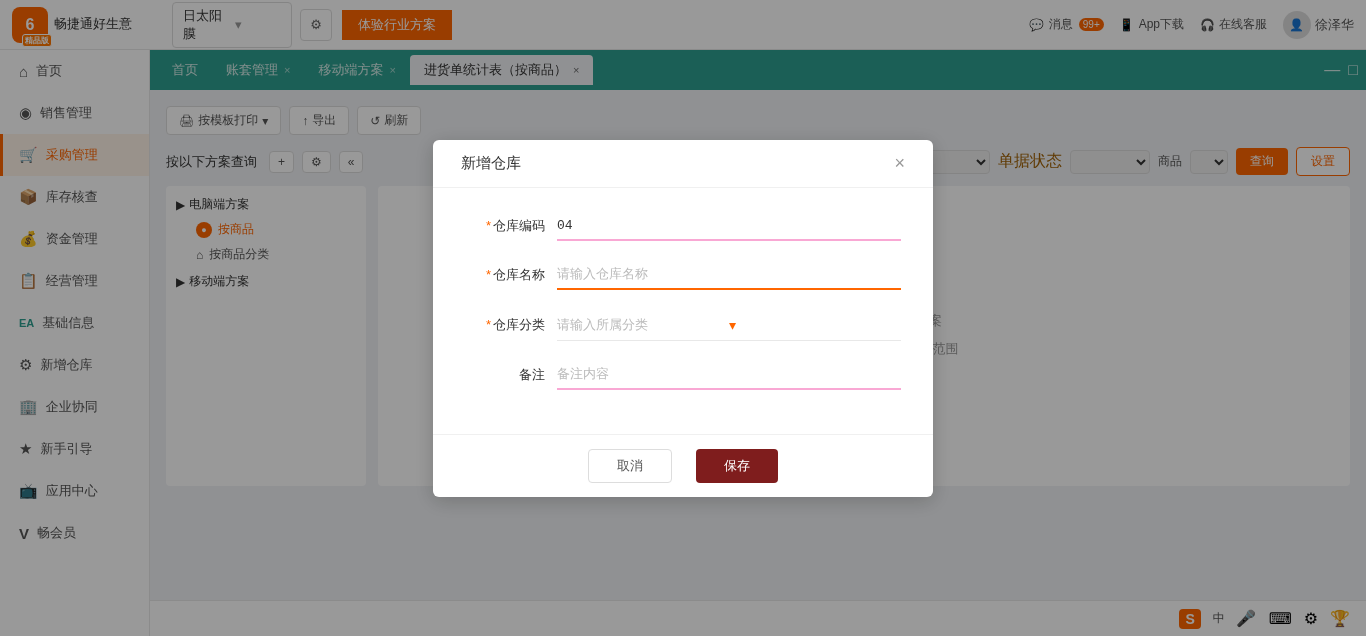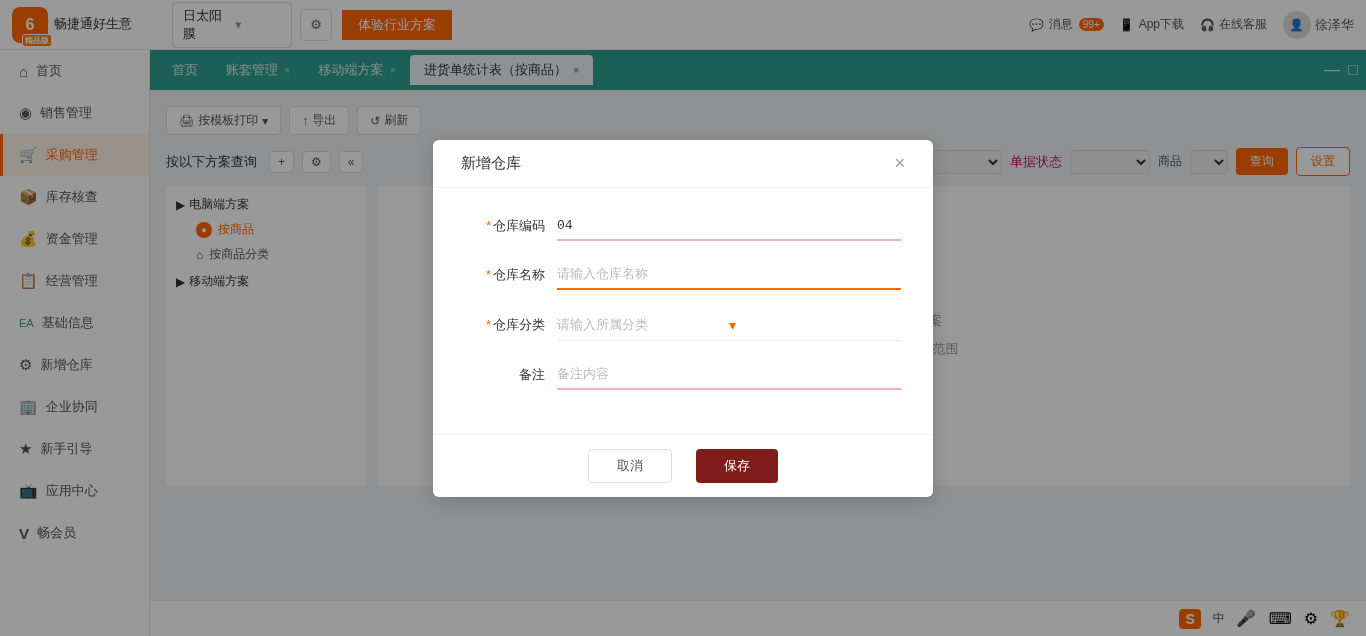--- a/index.html
+++ b/index.html
@@ -460,21 +460,21 @@
   </div>
   <div class="sidebar-item">
     <span class="sidebar-icon">💰</span>
     <span>资金管理</span>
   </div>
   <div class="sidebar-item">
     <span class="sidebar-icon">📋</span>
     <span>经营管理</span>
   </div>
   <div class="sidebar-item">
-    <span class="sidebar-icon" style="font-size:11px;font-weight:normal;color:#2e9f8f;">EA</span>
+    <span class="sidebar-icon" style="font-size:11px;font-weight:bold;color:#2e9f8f;">EA</span>
     <span>基础信息</span>
   </div>
   <div class="sidebar-item">
     <span class="sidebar-icon">⚙</span>
     <span>新增仓库</span>
   </div>
   <div class="sidebar-item">
     <span class="sidebar-icon">🏢</span>
     <span>企业协同</span>
   </div>
@@ -514,21 +514,21 @@
   <div class="filter-bar">
     <span style="font-size:13px;color:#333;margin-right:4px;">按以下方案查询</span>
     <button class="btn-outline" style="padding:3px 8px;">+</button>
     <button class="btn-outline" style="padding:3px 8px;">⚙</button>
     <button class="btn-outline" style="padding:3px 8px;">«</button>
     <div style="flex:1;"></div>
     <span style="color:#555;font-size:12px;">单据</span>
     <select class="filter-bar-select"></select>
     <span style="color:#555;font-size:12px;">付款</span>
     <select class="filter-bar-select"></select>
-    <span style="color:#be185d;font-size:13px;text-align:right;">单据状态</span>
+    <span style="color:#a16207;font-size:16px;text-align:right;">单据状态</span>
     <select class="filter-bar-select"></select>
     <span style="color:#555;font-size:12px;">商品</span>
     <select class="filter-bar-select" style="min-width:30px;"></select>
     <button class="query-btn">查询</button>
     <button class="settings-btn">设置</button>
   </div>
 
   <div class="content-area">
 
     <div class="left-panel">

